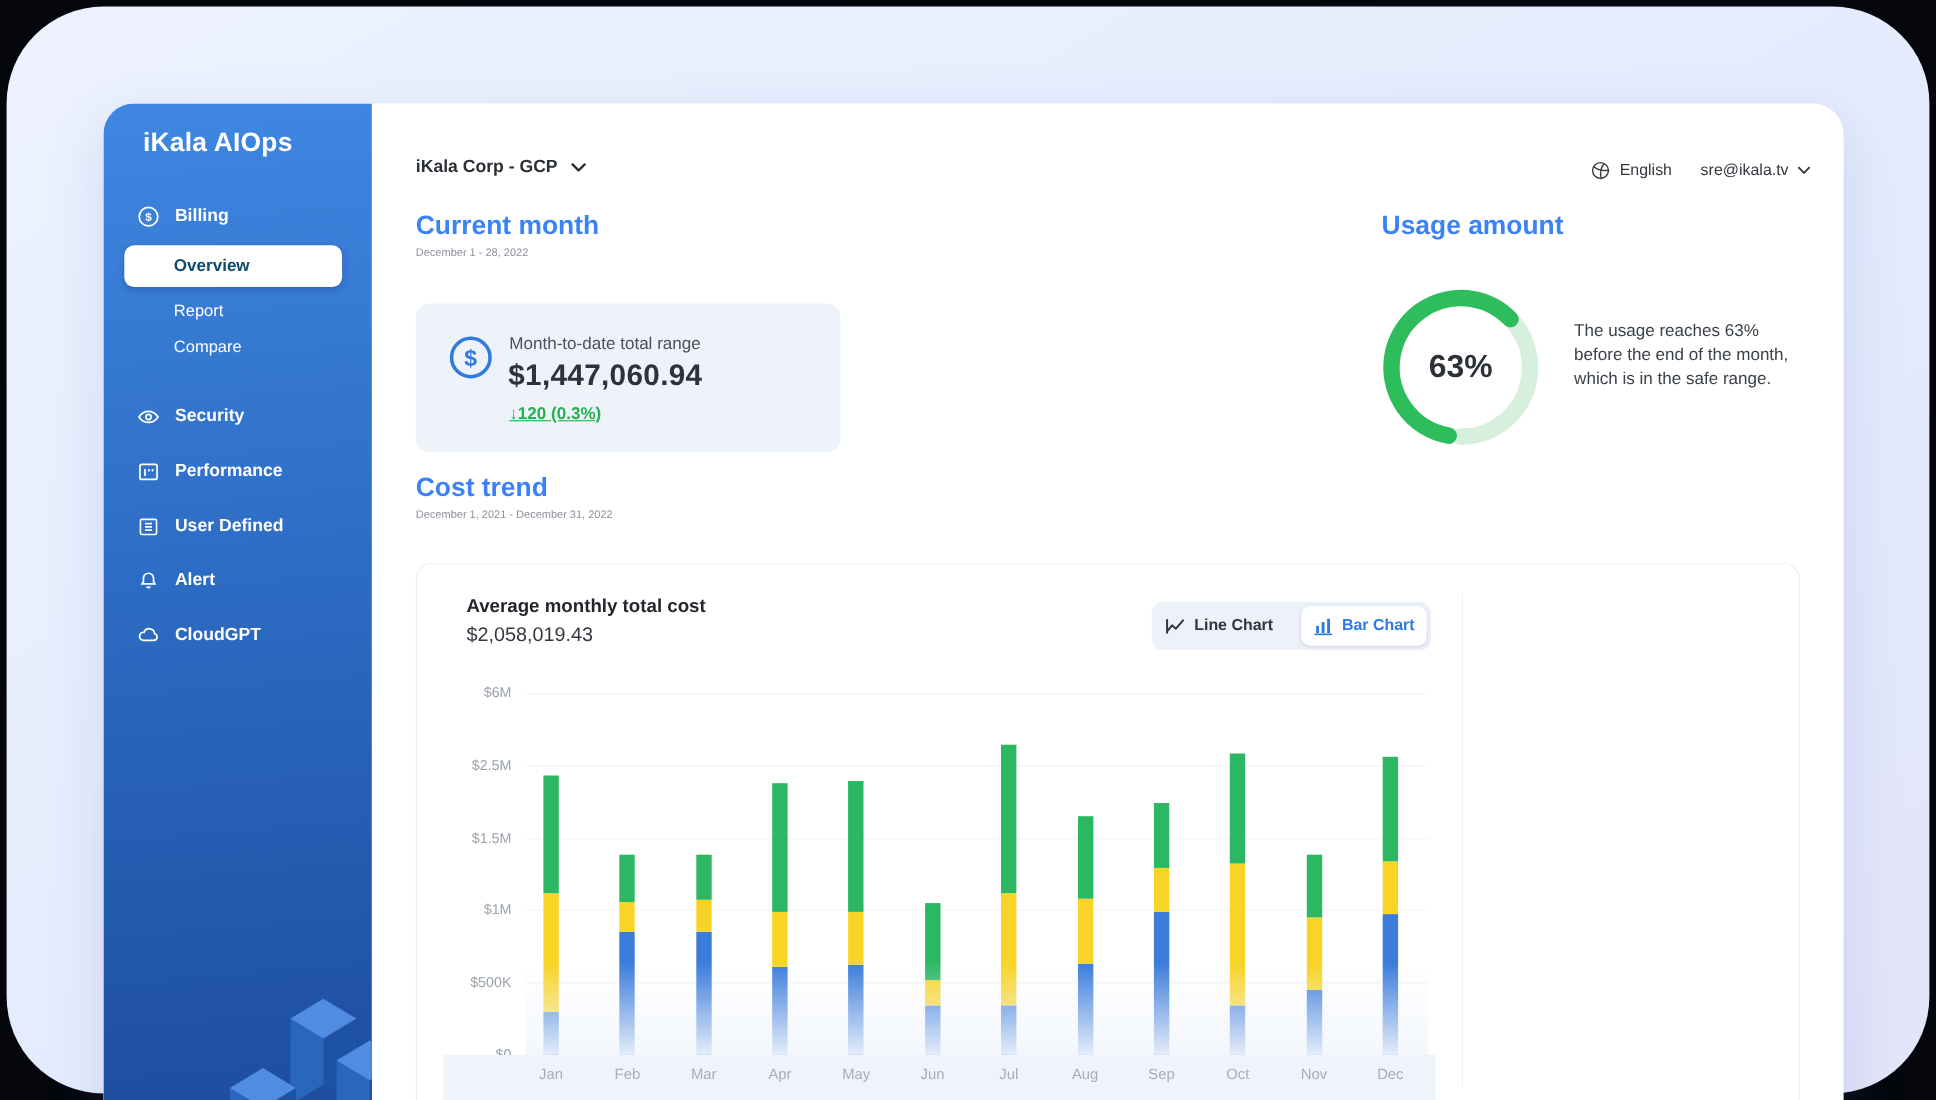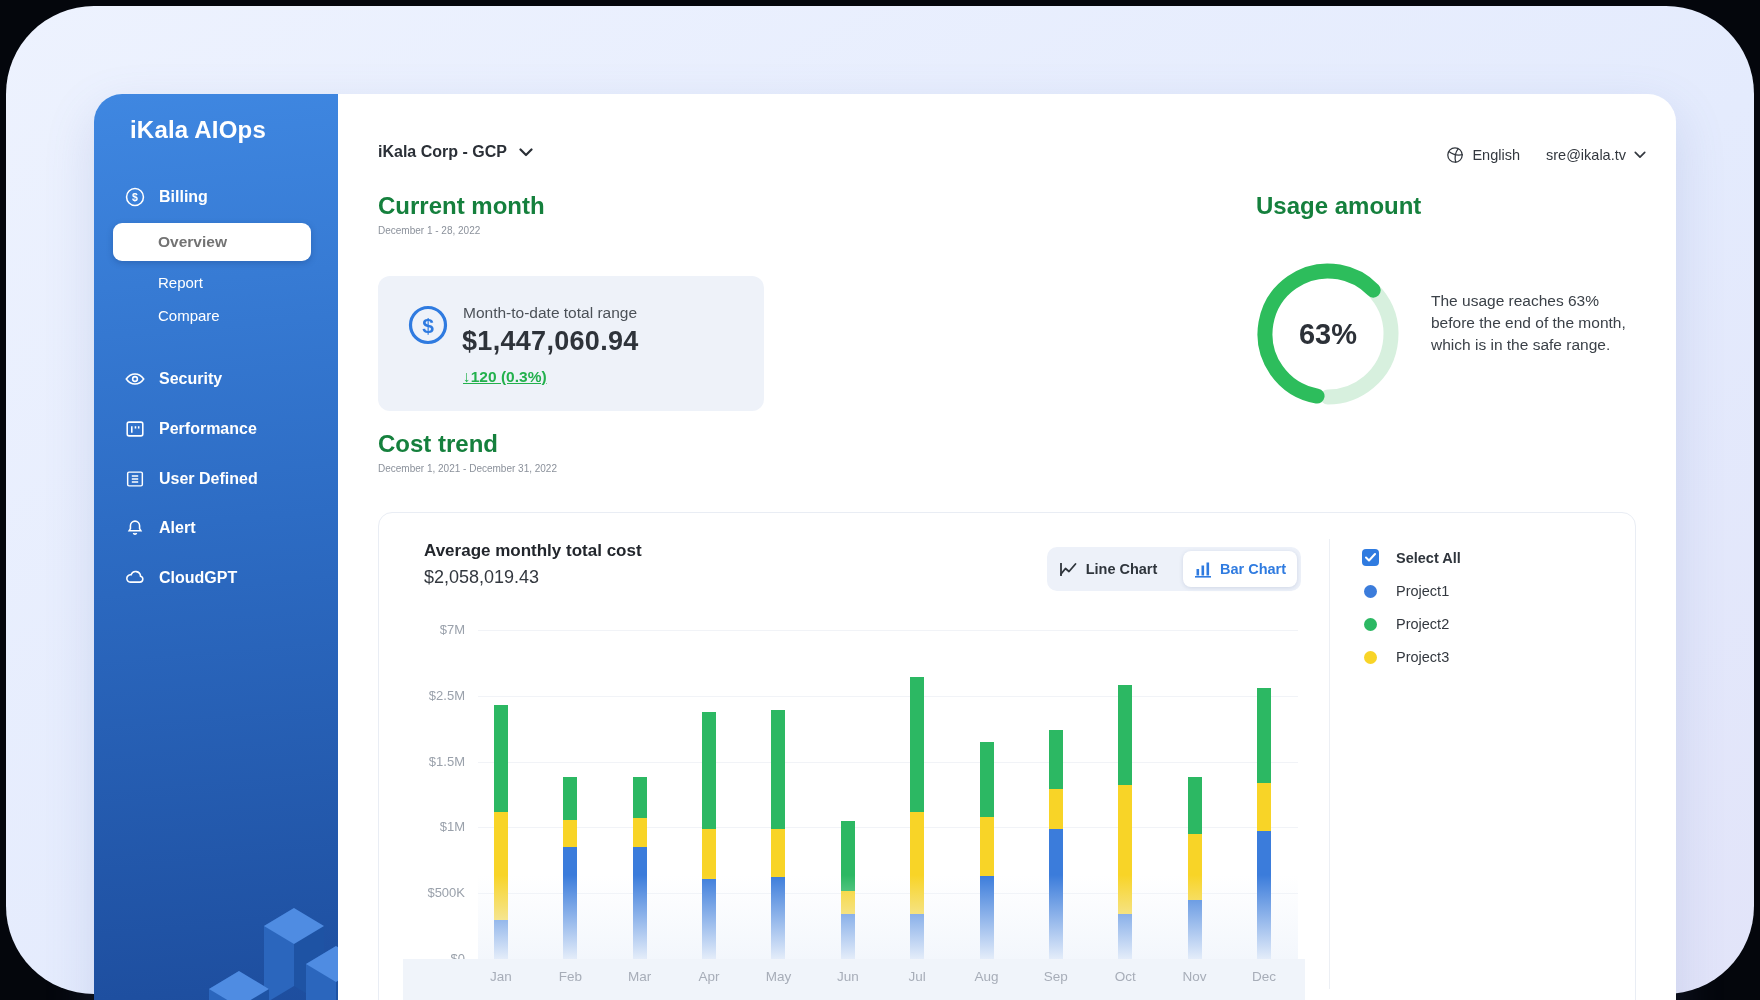--- a/index.html
+++ b/index.html
@@ -15,33 +15,33 @@
   .sidebar { position:absolute; left:0; top:0; width:244px; height:100%;
              background:linear-gradient(175deg,#3F87E1 0%,#2D6CC4 45%,#1C4B9B 100%); }
   .app-title { position:absolute; left:36px; top:22px; color:#fff; font-size:24px;
                font-weight:bold; letter-spacing:.2px; }
   .nav-row { position:absolute; left:30px; display:flex; align-items:center; gap:13px;
              color:#fff; font-size:16px; font-weight:bold; height:26px; cursor:pointer; }
   .nav-row svg { flex:0 0 auto; }
   .sub-item { position:absolute; left:64px; color:#fff; font-size:15px; cursor:pointer; }
   .active-pill { position:absolute; left:19px; top:129px; width:198px; height:38px;
                  background:#fff; border-radius:9px; box-shadow:0 2px 6px rgba(10,40,90,.25); }
-  .active-pill span { position:absolute; left:45px; top:10px; color:#737373;
+  .active-pill span { position:absolute; left:45px; top:10px; color:#0c4a6e;
                       font-size:15.5px; font-weight:bold; }
   .cubes { position:absolute; left:0; bottom:0; }
 
   
   .org-selector { position:absolute; left:284px; top:49px; display:flex; align-items:center;
                   gap:12px; font-size:16px; font-weight:bold; color:#2a2f36; cursor:pointer; }
   .header-right { position:absolute; right:30px; top:52px; display:flex; align-items:center;
                   gap:26px; font-size:14.5px; color:#33383f; }
   .lang, .user { display:flex; align-items:center; gap:8px; cursor:pointer; }
 
   
-  .h1 { position:absolute; font-size:24px; font-weight:bold; color:#15803d; }
+  .h1 { position:absolute; font-size:24px; font-weight:bold; color:#3b82f6; }
   .sub { position:absolute; font-size:10px; color:#8b919b; }
 
   
   .card { position:absolute; top:182px; width:386px; height:135px; background:#EEF2F9;
           border-radius:12px; }
   .card .icon-wrap { position:absolute; left:29px; top:28px; }
   .card .label { position:absolute; left:85px; top:28px; font-size:15.5px; color:#4b5158; }
   .card .value { position:absolute; left:84px; top:50px; font-size:27px; font-weight:bold;
                  color:#2e333a; letter-spacing:.3px; }
   .card .delta { position:absolute; left:85px; top:92px; font-size:15.5px; font-weight:bold;
@@ -255,48 +255,26 @@
           <rect x="7.5" y="4.5" width="2.6" height="10" fill="#2F7BE0"></rect>
           <rect x="12.5" y="1.5" width="2.6" height="13" fill="#2F7BE0"></rect>
           <path d="M1 15.8h16" stroke="#2F7BE0" stroke-width="1.6"></path>
         </svg>
         <span>Bar Chart</span>
       </div>
     </div>
 
     <div class="v-divider"></div>
 
-    <div class="legend">
-      <div class="legend-row">
-        <div class="checkbox">
-          <svg width="11" height="9" viewBox="0 0 11 9">
-            <polyline points="1,4.5 4,7.5 10,1" fill="none" stroke="#fff" stroke-width="2" stroke-linecap="round" stroke-linejoin="round"></polyline>
-          </svg>
-        </div>
-        <span>Select All</span>
-      </div>
-      <div class="legend-row item">
-        <div class="dot" style="background: rgb(59, 124, 219);"></div>
-        <span>Project1</span>
-      </div>
-      <div class="legend-row item">
-        <div class="dot" style="background: rgb(44, 184, 99);"></div>
-        <span>Project2</span>
-      </div>
-      <div class="legend-row item">
-        <div class="dot" style="background: rgb(248, 212, 39);"></div>
-        <span>Project3</span>
-      </div>
-    </div>
 
     <div class="plot" id="plot">
       <div class="bottom-strip"></div>
       <div class="haze"></div>
     <div class="gridline" style="top: 117px;"></div>
-          <div class="ytick" style="top: 109px;">$7M</div>
+          <div class="ytick" style="top: 109px;">$6M</div>
           <div class="gridline" style="top: 182.8px;"></div>
           <div class="ytick" style="top: 174.8px;">$2.5M</div>
           <div class="gridline" style="top: 248.6px;"></div>
           <div class="ytick" style="top: 240.6px;">$1.5M</div>
           <div class="gridline" style="top: 314.4px;"></div>
           <div class="ytick" style="top: 306.4px;">$1M</div>
           <div class="gridline" style="top: 380.2px;"></div>
           <div class="ytick" style="top: 372.2px;">$500K</div>
           <div class="gridline zero" style="top: 446px;"></div>
           <div class="ytick" style="top: 438px;">$0</div>

